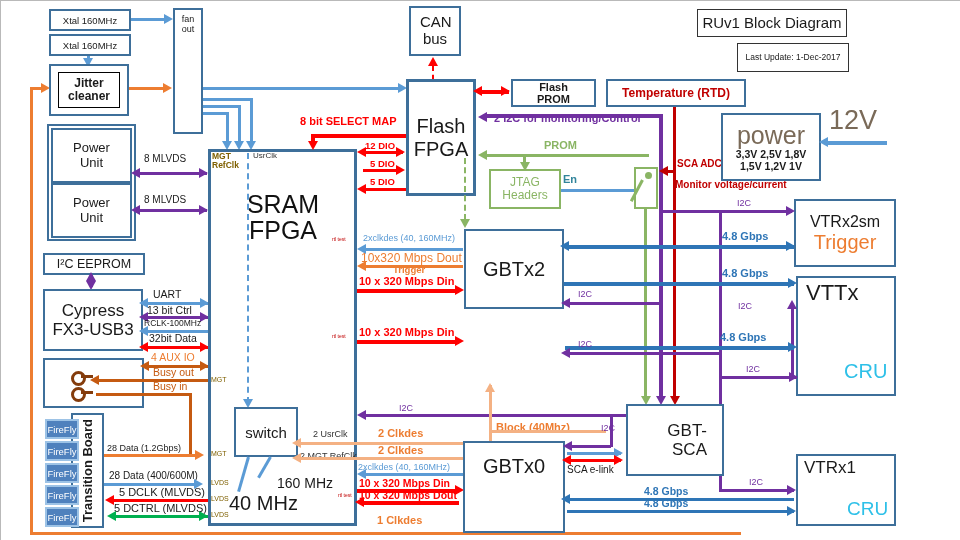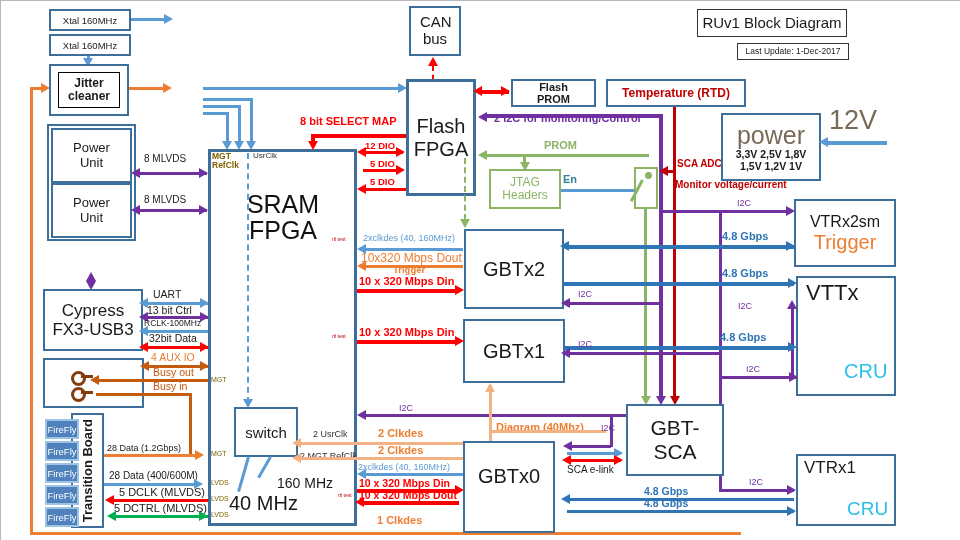--- a/index.html
+++ b/index.html
@@ -21,40 +21,43 @@
   .dot{position:absolute;border-radius:50%;}
 </style>
 </head>
 <body>
 
 <div id="slide">
 
   <div class="bx" style="left:696px;top:8px;width:150px;height:28px;border:1px solid #333;font-size:15px;">
       <span class="bxl">RUv1 Block Diagram</span>
     </div>
-  <div class="bx" style="left:736px;top:42px;width:112px;height:17px;border:1px solid #333;font-size:8.5px;">
+  <div class="bx" style="left:736px;top:42px;width:112px;height:29px;border:1px solid #333;font-size:8.5px;">
       <span class="bxl">Last Update: 1-Dec-2017</span>
     </div>
 
   <div class="ln" style="left:29px;top:86px;width:3px;height:447px;color:#ed7d31;"></div>
   <div class="ln" style="left:29px;top:531px;width:711px;height:3px;color:#ed7d31;"></div>
   <div class="ln" style="left:32px;top:86px;width:10px;height:3px;color:#ed7d31;"></div>
   <div class="tri r" style="left:40px;top:82px;color:#ed7d31;"></div>
 
   <div class="bx" style="left:48px;top:8px;width:82px;height:22px;font-size:9.5px;">
       <span>Xtal 160MHz</span>
     </div>
   <div class="bx" style="left:48px;top:33px;width:82px;height:22px;font-size:9.5px;">
       <span>Xtal 160MHz</span>
     </div>
   <div class="ln" style="left:130px;top:17px;width:36px;height:3px;color:#5b9bd5;"></div>
   <div class="tri r" style="left:163px;top:13px;color:#5b9bd5;"></div>
   <div class="ln" style="left:86px;top:55px;width:3px;height:5px;color:#5b9bd5;"></div>
   <div class="tri d" style="left:82px;top:57px;color:#5b9bd5;"></div>
 
+  <div class="bx" style="left:172px;top:7px;width:30px;height:126px;justify-content:flex-start;padding-top:4px;font-size:9px;">
+      <span class="bxl" style="width:20px;">fan out</span>
+    </div>
 
   <div class="bx" style="left:48px;top:63px;width:80px;height:52px;">
       <span class="bxl" style="border:1.5px solid #000;width:60px;padding:4px 0;font-weight:bold;font-size:12px;">Jitter cleaner</span>
     </div>
   <div class="ln" style="left:128px;top:86px;width:36px;height:3px;color:#ed7d31;"></div>
   <div class="tri r" style="left:162px;top:82px;color:#ed7d31;"></div>
 
   <div class="ln" style="left:202px;top:86px;width:198px;height:3px;color:#5b9bd5;"></div>
   <div class="tri r" style="left:397px;top:82px;color:#5b9bd5;"></div>
   <div class="ln" style="left:202px;top:97px;width:50px;height:3px;color:#5b9bd5;"></div>
@@ -84,20 +87,23 @@
 
   <div class="lb" style="left:143px;top:153px;font-size:10px;">8 MLVDS</div>
   <div class="ln" style="left:134px;top:171px;width:72px;height:3px;color:#7030a0;"></div>
   <div class="tri l" style="left:130px;top:167px;color:#7030a0;"></div>
   <div class="tri r" style="left:198px;top:167px;color:#7030a0;"></div>
   <div class="lb" style="left:143px;top:194px;font-size:10px;">8 MLVDS</div>
   <div class="ln" style="left:134px;top:208px;width:72px;height:3px;color:#7030a0;"></div>
   <div class="tri l" style="left:130px;top:204px;color:#7030a0;"></div>
   <div class="tri r" style="left:198px;top:204px;color:#7030a0;"></div>
 
+  <div class="bx" style="left:42px;top:252px;width:102px;height:22px;font-size:12.5px;">
+      <span>I²C EEPROM</span>
+    </div>
   <div class="ln" style="left:89px;top:274px;width:3px;height:12px;color:#7030a0;"></div>
   <div class="tri u" style="left:85px;top:271px;color:#7030a0;"></div>
   <div class="tri d" style="left:85px;top:280px;color:#7030a0;"></div>
   <div class="bx" style="left:42px;top:288px;width:100px;height:62px;font-size:17px;">
       <span class="bxl" style="width:86px;">Cypress FX3-USB3</span>
     </div>
 
   <div class="lb" style="left:152px;top:288px;font-size:10.5px;">UART</div>
   <div class="ln" style="left:142px;top:301px;width:65px;height:3px;color:#5b9bd5;"></div>
   <div class="tri l" style="left:138px;top:297px;color:#5b9bd5;"></div>
@@ -262,23 +268,20 @@
   <div class="tri l" style="left:356px;top:243px;color:#5b9bd5;"></div>
   <div class="lb" style="left:360px;top:251px;font-size:12px;color:#ed7d31;">10x320 Mbps Dout</div>
   <div class="ln" style="left:362px;top:264px;width:100px;height:3px;color:#ed7d31;"></div>
   <div class="tri l" style="left:356px;top:260px;color:#ed7d31;"></div>
   <div class="lb" style="left:392px;top:264px;font-size:9.5px;font-weight:bold;color:#ed7d31;">Trigger</div>
   <div class="lb" style="left:358px;top:275px;font-size:11px;font-weight:bold;color:#ff0000;">10 x 320 Mbps Din</div>
   <div class="ln" style="left:356px;top:288px;width:102px;height:4px;color:#ff0000;"></div>
   <div class="tri r" style="left:454px;top:284px;color:#ff0000;"></div>
   <div class="lb wr" style="left:331px;top:236px;width:14px;font-size:5px;line-height:1.1;color:#c00000;">rtl test</div>
 
-  <div class="bx" style="left:462px;top:318px;width:102px;height:64px;font-size:20px;">
-      <span>GBTx1</span>
-    </div>
   <div class="lb" style="left:358px;top:326px;font-size:11px;font-weight:bold;color:#ff0000;">10 x 320 Mbps Din</div>
   <div class="ln" style="left:356px;top:339px;width:102px;height:4px;color:#ff0000;"></div>
   <div class="tri r" style="left:454px;top:335px;color:#ff0000;"></div>
   <div class="lb wr" style="left:331px;top:333px;width:14px;font-size:5px;line-height:1.1;color:#c00000;">rtl test</div>
 
   <div class="lb" style="left:398px;top:403px;font-size:9px;color:#7030a0;">I2C</div>
   <div class="ln" style="left:362px;top:413px;width:298px;height:3px;color:#7030a0;"></div>
   <div class="tri l" style="left:356px;top:409px;color:#7030a0;"></div>
 
   <div class="lb" style="left:312px;top:429px;font-size:9px;color:#333;">2 UsrClk</div>
@@ -295,34 +298,34 @@
   <div class="tri l" style="left:356px;top:468px;color:#5b9bd5;"></div>
   <div class="lb" style="left:358px;top:477px;font-size:10.5px;font-weight:bold;color:#ff0000;">10 x 320 Mbps Din</div>
   <div class="ln" style="left:356px;top:488px;width:102px;height:4px;color:#ff0000;"></div>
   <div class="tri r" style="left:454px;top:484px;color:#ff0000;"></div>
   <div class="lb" style="left:358px;top:489px;font-size:10.5px;font-weight:bold;color:#ff0000;">10 x 320 Mbps Dout</div>
   <div class="ln" style="left:360px;top:500px;width:98px;height:4px;color:#ff0000;"></div>
   <div class="tri l" style="left:354px;top:496px;color:#ff0000;"></div>
   <div class="lb wr" style="left:337px;top:492px;width:14px;font-size:5px;line-height:1.1;color:#c00000;">rtl test</div>
   <div class="lb" style="left:376px;top:514px;font-size:11px;font-weight:bold;color:#ed7d31;">1 Clkdes</div>
 
-  <div class="bx" style="left:462px;top:440px;width:92px;height:92px;font-size:20px;align-items:center;justify-content:flex-start;padding-top:22px;">
+  <div class="bx" style="left:462px;top:440px;width:102px;height:92px;font-size:20px;align-items:center;justify-content:flex-start;padding-top:12px;">
       <span>GBTx0</span>
     </div>
   <div class="ln" style="left:488px;top:384px;width:3px;height:56px;color:#f4b183;"></div>
   <div class="tri u" style="left:484px;top:382px;color:#f4b183;"></div>
-  <div class="lb" style="left:495px;top:421px;font-size:11px;font-weight:bold;color:#ed7d31;">Diagram (40Mhz)</div>
+  <div class="lb" style="left:495px;top:421px;font-size:11px;font-weight:bold;color:#ed7d31;">Block (40Mhz)</div>
   <div class="ln" style="left:491px;top:429px;width:114px;height:3px;color:#f4b183;"></div>
   <div class="ln" style="left:609px;top:415px;width:3px;height:31px;color:#7030a0;"></div>
   <div class="ln" style="left:568px;top:444px;width:42px;height:3px;color:#7030a0;"></div>
   <div class="tri l" style="left:562px;top:440px;color:#7030a0;"></div>
   <div class="lb" style="left:600px;top:423px;font-size:9px;color:#7030a0;">I2C</div>
 
   <div class="bx" style="left:625px;top:403px;width:98px;height:72px;">
-      <span class="bxl" style="width:64px;font-size:21px;text-align:center;">GBT-SCA</span>
+      <span class="bxl" style="width:64px;font-size:17px;text-align:right;">GBT-SCA</span>
     </div>
   <div class="ln" style="left:566px;top:451px;width:54px;height:3px;color:#5b9bd5;"></div>
   <div class="tri r" style="left:613px;top:447px;color:#5b9bd5;"></div>
   <div class="ln" style="left:566px;top:458px;width:54px;height:3px;color:#ff0000;"></div>
   <div class="tri l" style="left:561px;top:454px;color:#ff0000;"></div>
   <div class="tri r" style="left:613px;top:454px;color:#ff0000;"></div>
   <div class="lb" style="left:566px;top:464px;font-size:10px;">SCA e-link</div>
 
   <div class="bx" style="left:793px;top:198px;width:102px;height:68px;">
     <span style="font-size:16px;">VTRx2sm</span>

